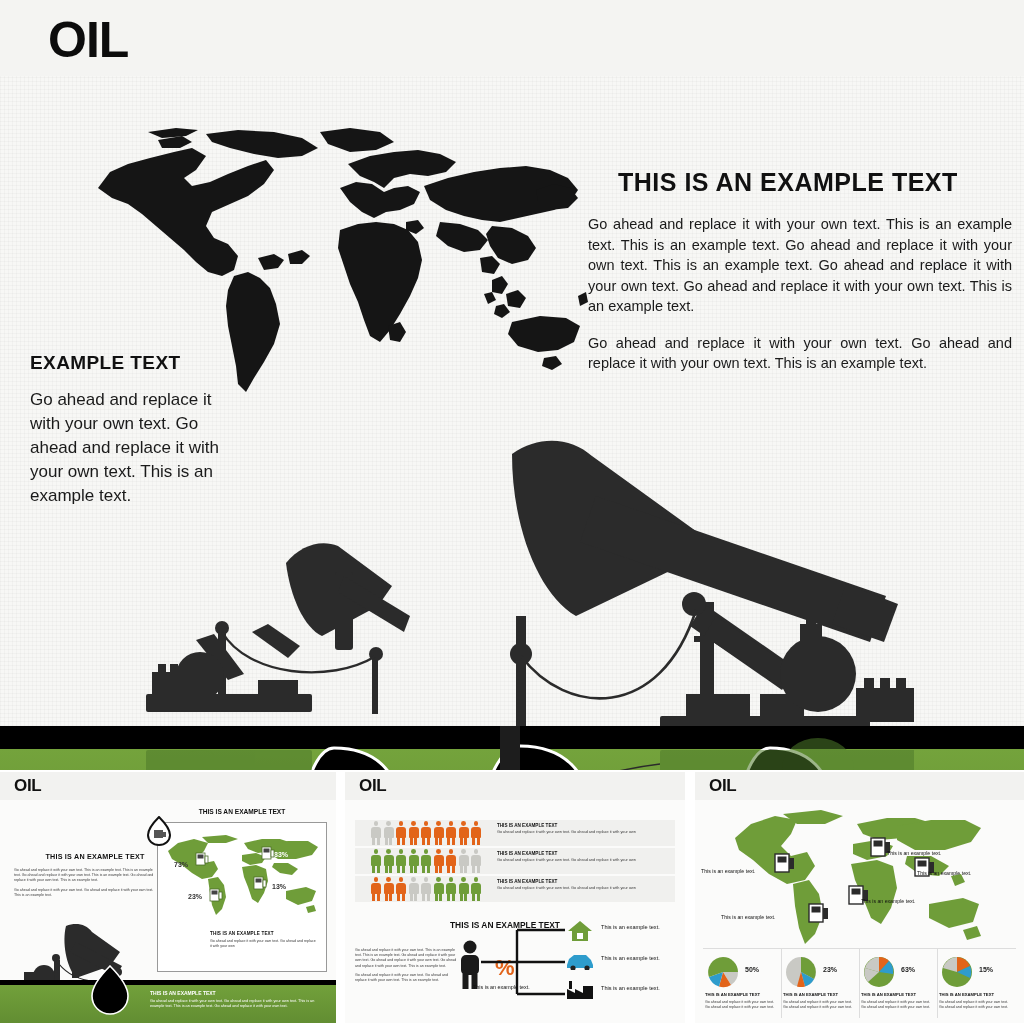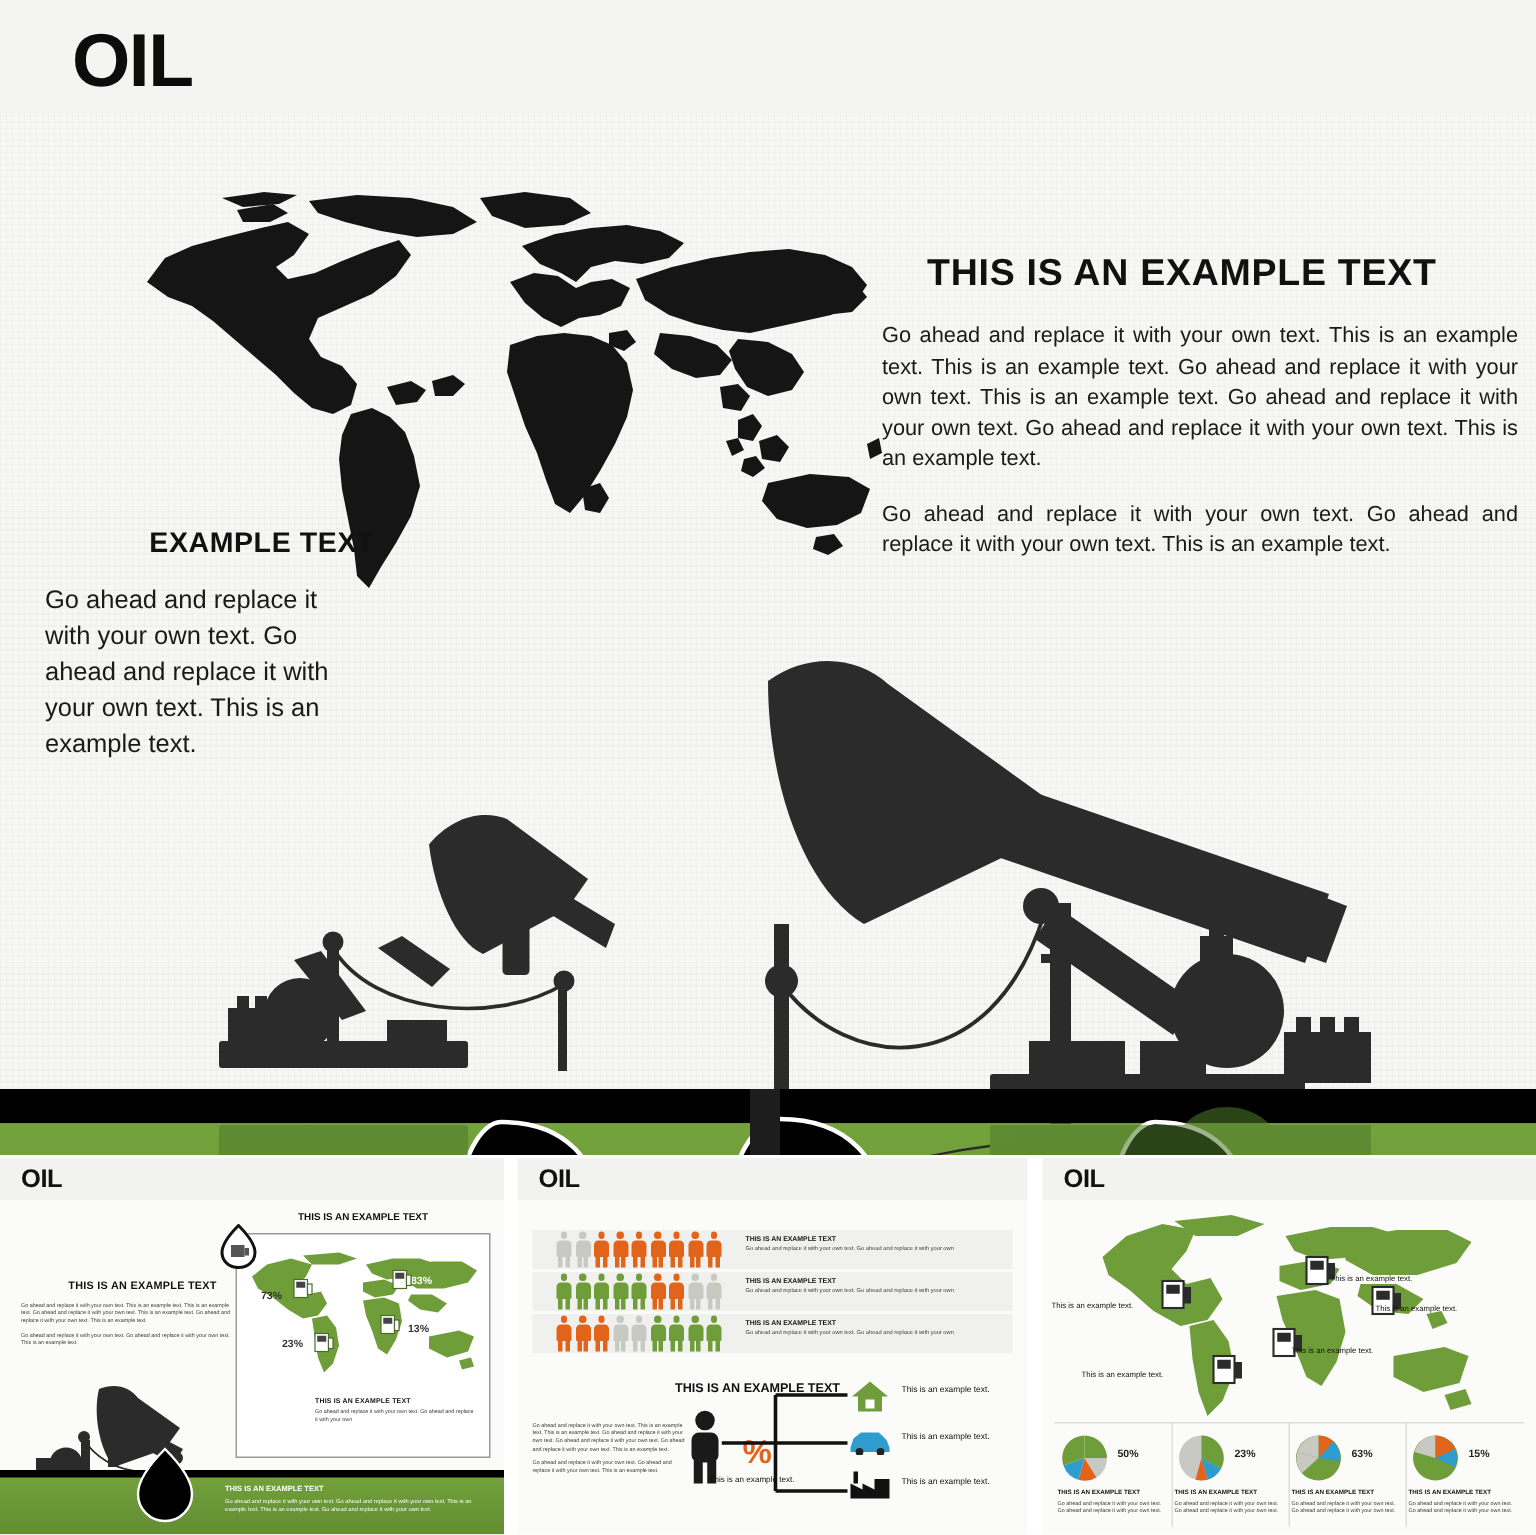--- a/index.html
+++ b/index.html
@@ -38,21 +38,21 @@
     font-size:25px; font-weight:bold; color:#111; letter-spacing:.5px;
   }
   .right-body{
     position:absolute; left:588px; top:138px; width:424px;
     font-size:14.5px; line-height:20.5px; color:#1a1a1a; text-align:justify;
   }
   .right-body p+p{ margin-top:16px; }
 
   .left-head{
     position:absolute; left:30px; top:276px; width:220px;
-    font-size:19px; font-weight:bold; color:#111; letter-spacing:.4px;text-align:right;
+    font-size:19px; font-weight:bold; color:#111; letter-spacing:.4px;
   }
   .left-body{
     position:absolute; left:30px; top:312px; width:190px;
     font-size:17px; line-height:24px; color:#1a1a1a;
   }
 
   .pumps{ position:absolute; left:0; top:0; width:1024px; height:694px; }
   .pumps svg{ width:100%; height:100%; display:block; }
 
   

